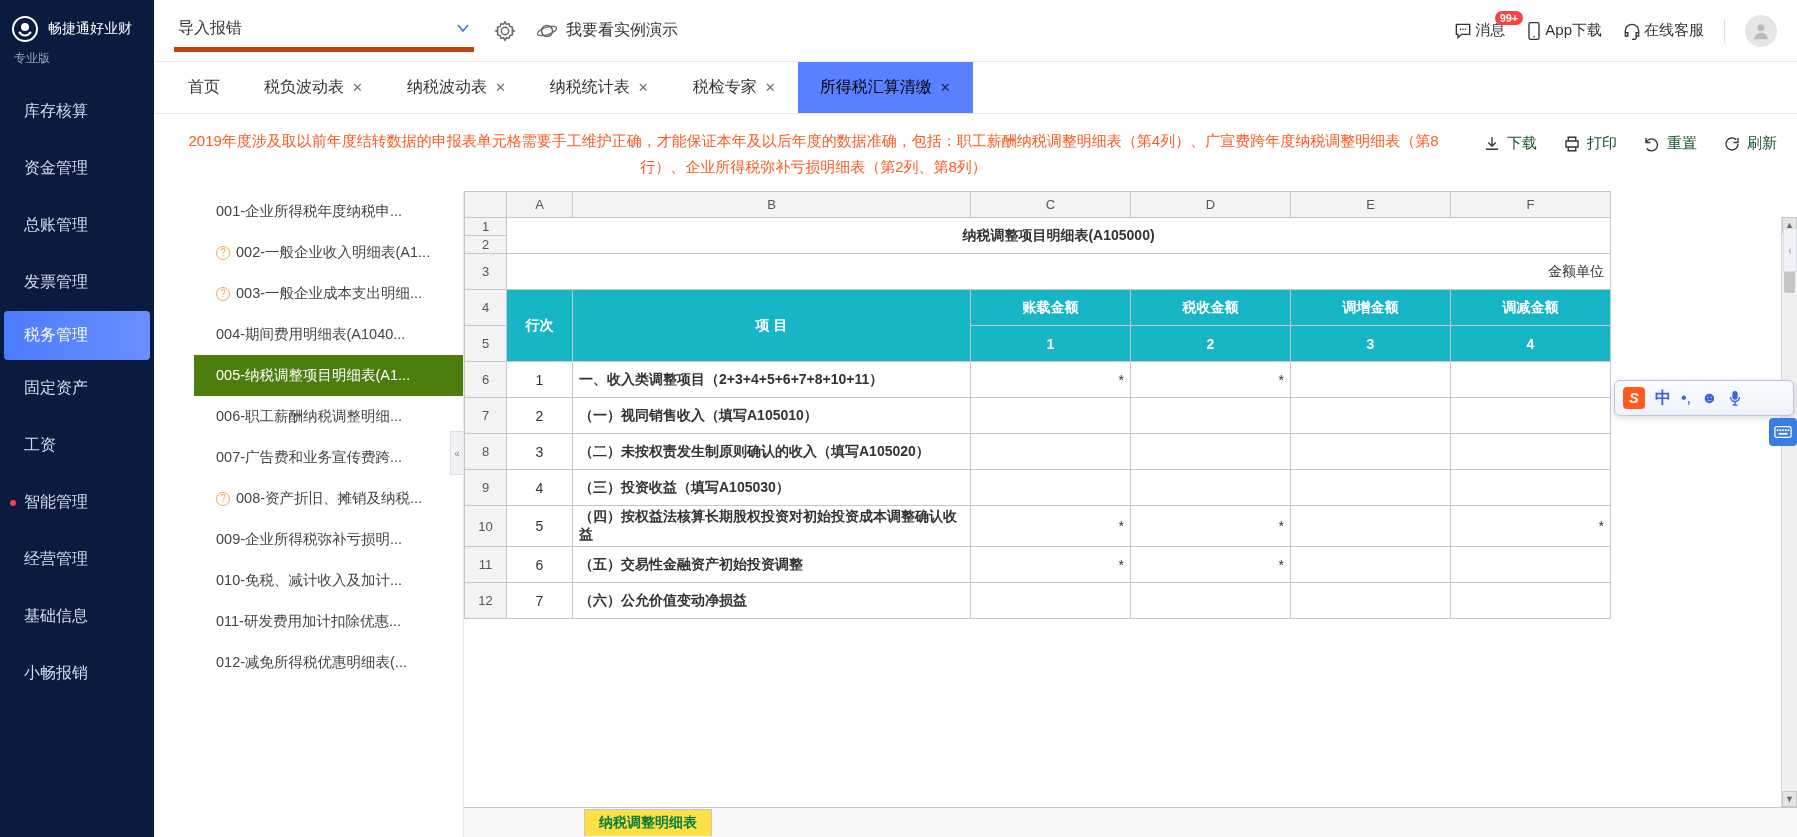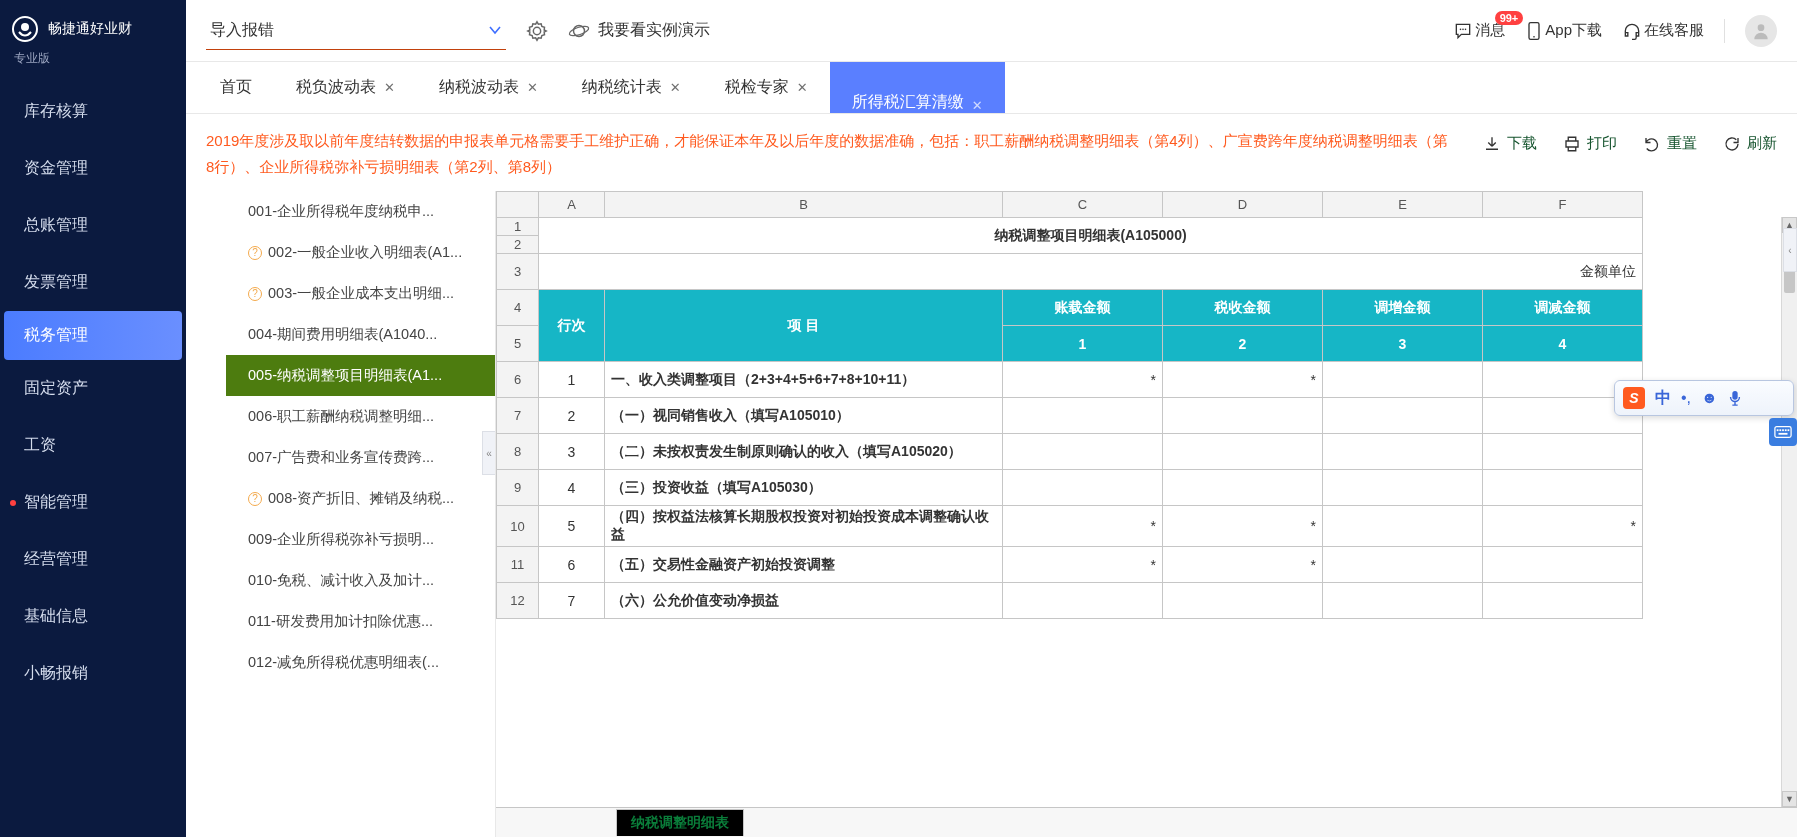--- a/index.html
+++ b/index.html
@@ -1,52 +1,52 @@
 <!DOCTYPE html>
 <html><head>
 <meta charset="utf-8">
 <style>
 * { margin: 0; padding: 0; box-sizing: border-box; }
 body { font-family: "Microsoft YaHei", Arial, sans-serif; font-size: 14px; color: #333; background: #fff; overflow: hidden; }
 .app { display: flex; height: 837px; width: 1797px; }
 
 
-.sidebar { width: 186px; background: #0b1a3f; color: #c8d0e0; flex-shrink: 0; display: flex; flex-direction: column; }
+.sidebar { width: 154px; background: #0b1a3f; color: #c8d0e0; flex-shrink: 0; display: flex; flex-direction: column; }
 .logo-area { padding: 14px 10px 6px; display: flex; align-items: center; gap: 8px; }
 .logo-icon { width: 30px; height: 30px; display: flex; align-items: center; justify-content: center; }
 .logo-text { color: #fff; font-size: 14px; font-weight: 500; }
 .edition { color: #9aa4bf; font-size: 12px; padding: 0 0 16px 14px; }
 .nav { flex: 1; }
 .nav-item { padding: 18px 24px; color: #d4dcec; font-size: 16px; cursor: pointer; position: relative; }
 .nav-item.active { background: linear-gradient(90deg, #4b7cff, #6a8fff); color: #fff; border-radius: 4px; margin: 0 4px; padding: 14px 20px; }
 .nav-item.has-dot::before { content: ""; position: absolute; left: 10px; top: 50%; transform: translateY(-50%); width: 6px; height: 6px; background: #ff4040; border-radius: 50%; }
 
 
 .main { flex: 1; display: flex; flex-direction: column; min-width: 0; }
 
 
 .topbar { height: 62px; border-bottom: 1px solid #e8e8e8; display: flex; align-items: center; padding: 0 20px; gap: 20px; }
-.select-box { display: flex; align-items: center; gap: 10px; color: #333; font-size: 16px; border-bottom: 1px solid #c2410c; padding: 8px 4px; min-width: 300px; justify-content: space-between; }
+.select-box { display: flex; align-items: center; gap: 10px; color: #333; font-size: 16px; border-bottom: 5px solid #c2410c; padding: 8px 4px; min-width: 300px; justify-content: space-between; }
 .select-box .chev { color: #3f6fff; font-size: 14px; }
 .gear-icon, .saturn-icon { color: #666; cursor: pointer; }
 .demo-link { color: #333; font-size: 16px; display: flex; align-items: center; gap: 8px; cursor: pointer; }
 .topbar-spacer { flex: 1; }
 .topbar-action { display: flex; align-items: center; gap: 2px; color: #333; font-size: 15px; cursor: pointer; position: relative; }
 .badge { position: absolute; top: -10px; right: -18px; background: #ff4040; color: #fff; font-size: 11px; font-weight: 700; padding: 1px 5px; border-radius: 9px; }
 .avatar { width: 32px; height: 32px; border-radius: 50%; background: #e6e6e6; display: flex; align-items: center; justify-content: center; color: #999; }
 
 
 .tabs { display: flex; height: 52px; border-bottom: 1px solid #e8e8e8; align-items: stretch; padding-left: 12px; }
 .tab { display: flex; align-items: center; padding: 0 22px; font-size: 16px; color: #333; cursor: pointer; gap: 8px; }
-.tab.active { background: #5a7fff; color: #ffffff; align-items: flex-end; }
+.tab.active { background: #5a7fff; color: #000000; }
 .tab-close { font-size: 13px; color: inherit; opacity: .7; cursor: pointer; }
 
 
 .content { flex: 1; display: flex; flex-direction: column; min-height: 0; }
-.warning-row { display: flex; padding: 14px 20px 12px; align-items: flex-start; gap: 30px; }
+.warning-row { display: flex; padding: 14px 20px 12px; align-items: flex-start; gap: 30px; text-align: center; }
 .warning-text { color: #ff5a1f; font-size: 15px; line-height: 1.7; flex: 1; }
 .actions { display: flex; gap: 26px; align-items: center; padding-top: 6px; flex-shrink: 0; }
 .act-btn { display: flex; align-items: center; gap: 6px; cursor: pointer; font-size: 15px; color: #14532d; }
 
 
 .body-split { flex: 1; display: flex; min-height: 0; margin-left: 40px; }
 .form-list { width: 270px; border-right: 1px solid #e8e8e8; overflow-y: auto; position: relative; }
 .form-list-item { padding: 11px 16px 11px 22px; font-size: 14.5px; color: #444; cursor: pointer; white-space: nowrap; overflow: hidden; text-overflow: ellipsis; display: flex; align-items: center; gap: 6px; }
 .form-list-item.selected { background: #4d7c0f; color: #fff; }
 .q-icon { width: 14px; height: 14px; border: 1px solid #f3a94c; color: #f3a94c; border-radius: 50%; font-size: 10px; display: inline-flex; align-items: center; justify-content: center; flex-shrink: 0; }
@@ -62,21 +62,21 @@
 .corner { background: #f3f3f3; width: 42px; }
 td.cell { height: 36px; padding: 2px 6px; font-size: 14px; vertical-align: middle; background: #fff; }
 td.cell.center { text-align: center; }
 td.cell.right { text-align: right; }
 .title-cell { text-align: center; font-size: 20px; font-weight: 700; height: 70px; }
 .header-teal { background: #16b6c6 !important; color: #fff; text-align: center; font-weight: 600; font-size: 15px; }
 .unit-cell { text-align: right; font-size: 14px; padding-right: 8px; }
 .row-tall { height: 46px; }
 .proj-text { font-weight: 600; }
 .sheet-tabs { height: 30px; border-top: 1px solid #c6c6c6; display: flex; align-items: center; padding-left: 120px; background: #f7f7f7; }
-.sheet-tab { padding: 4px 14px; background: #000000; border: 1px solid #c6c6c6; border-bottom: none; color: #0a7d3a; font-weight: 600; font-size: 14px; }
+.sheet-tab { padding: 4px 14px; background: #fde047; border: 1px solid #c6c6c6; border-bottom: none; color: #0a7d3a; font-weight: 600; font-size: 14px; }
 .vscroll-track { position: absolute; right: 0; top: 26px; bottom: 30px; width: 16px; background: #f0f0f0; border-left: 1px solid #d8d8d8; }
 .vscroll-btn { height: 16px; background: #e4e4e4; border: 1px solid #c8c8c8; display: flex; align-items: center; justify-content: center; font-size: 9px; color: #666; }
 .vscroll-thumb { position: absolute; left: 2px; right: 2px; top: 18px; height: 58px; background: #c6c6c6; border-radius: 2px; }
 
 
 .ime-bar { position: fixed; right: 3px; top: 380px; width: 180px; height: 36px; background: linear-gradient(#fafcff,#eef3fb); border: 1px solid #b8c6e0; border-radius: 6px; display: flex; align-items: center; gap: 10px; padding: 0 8px; box-shadow: 0 2px 6px rgba(0,0,0,.15); }
 .ime-logo { width: 22px; height: 22px; background: #ff5a1f; color: #fff; border-radius: 4px; display: flex; align-items: center; justify-content: center; font-weight: 700; font-style: italic; }
 .ime-txt { color: #3a66d8; font-weight: 700; font-size: 16px; }
 .ime-ic { color: #3a66d8; font-size: 16px; }
 .ime-kb { position: fixed; right: 0; top: 418px; width: 28px; height: 28px; background: #3a7de0; border-radius: 4px; display: flex; align-items: center; justify-content: center; color: #fff; }

